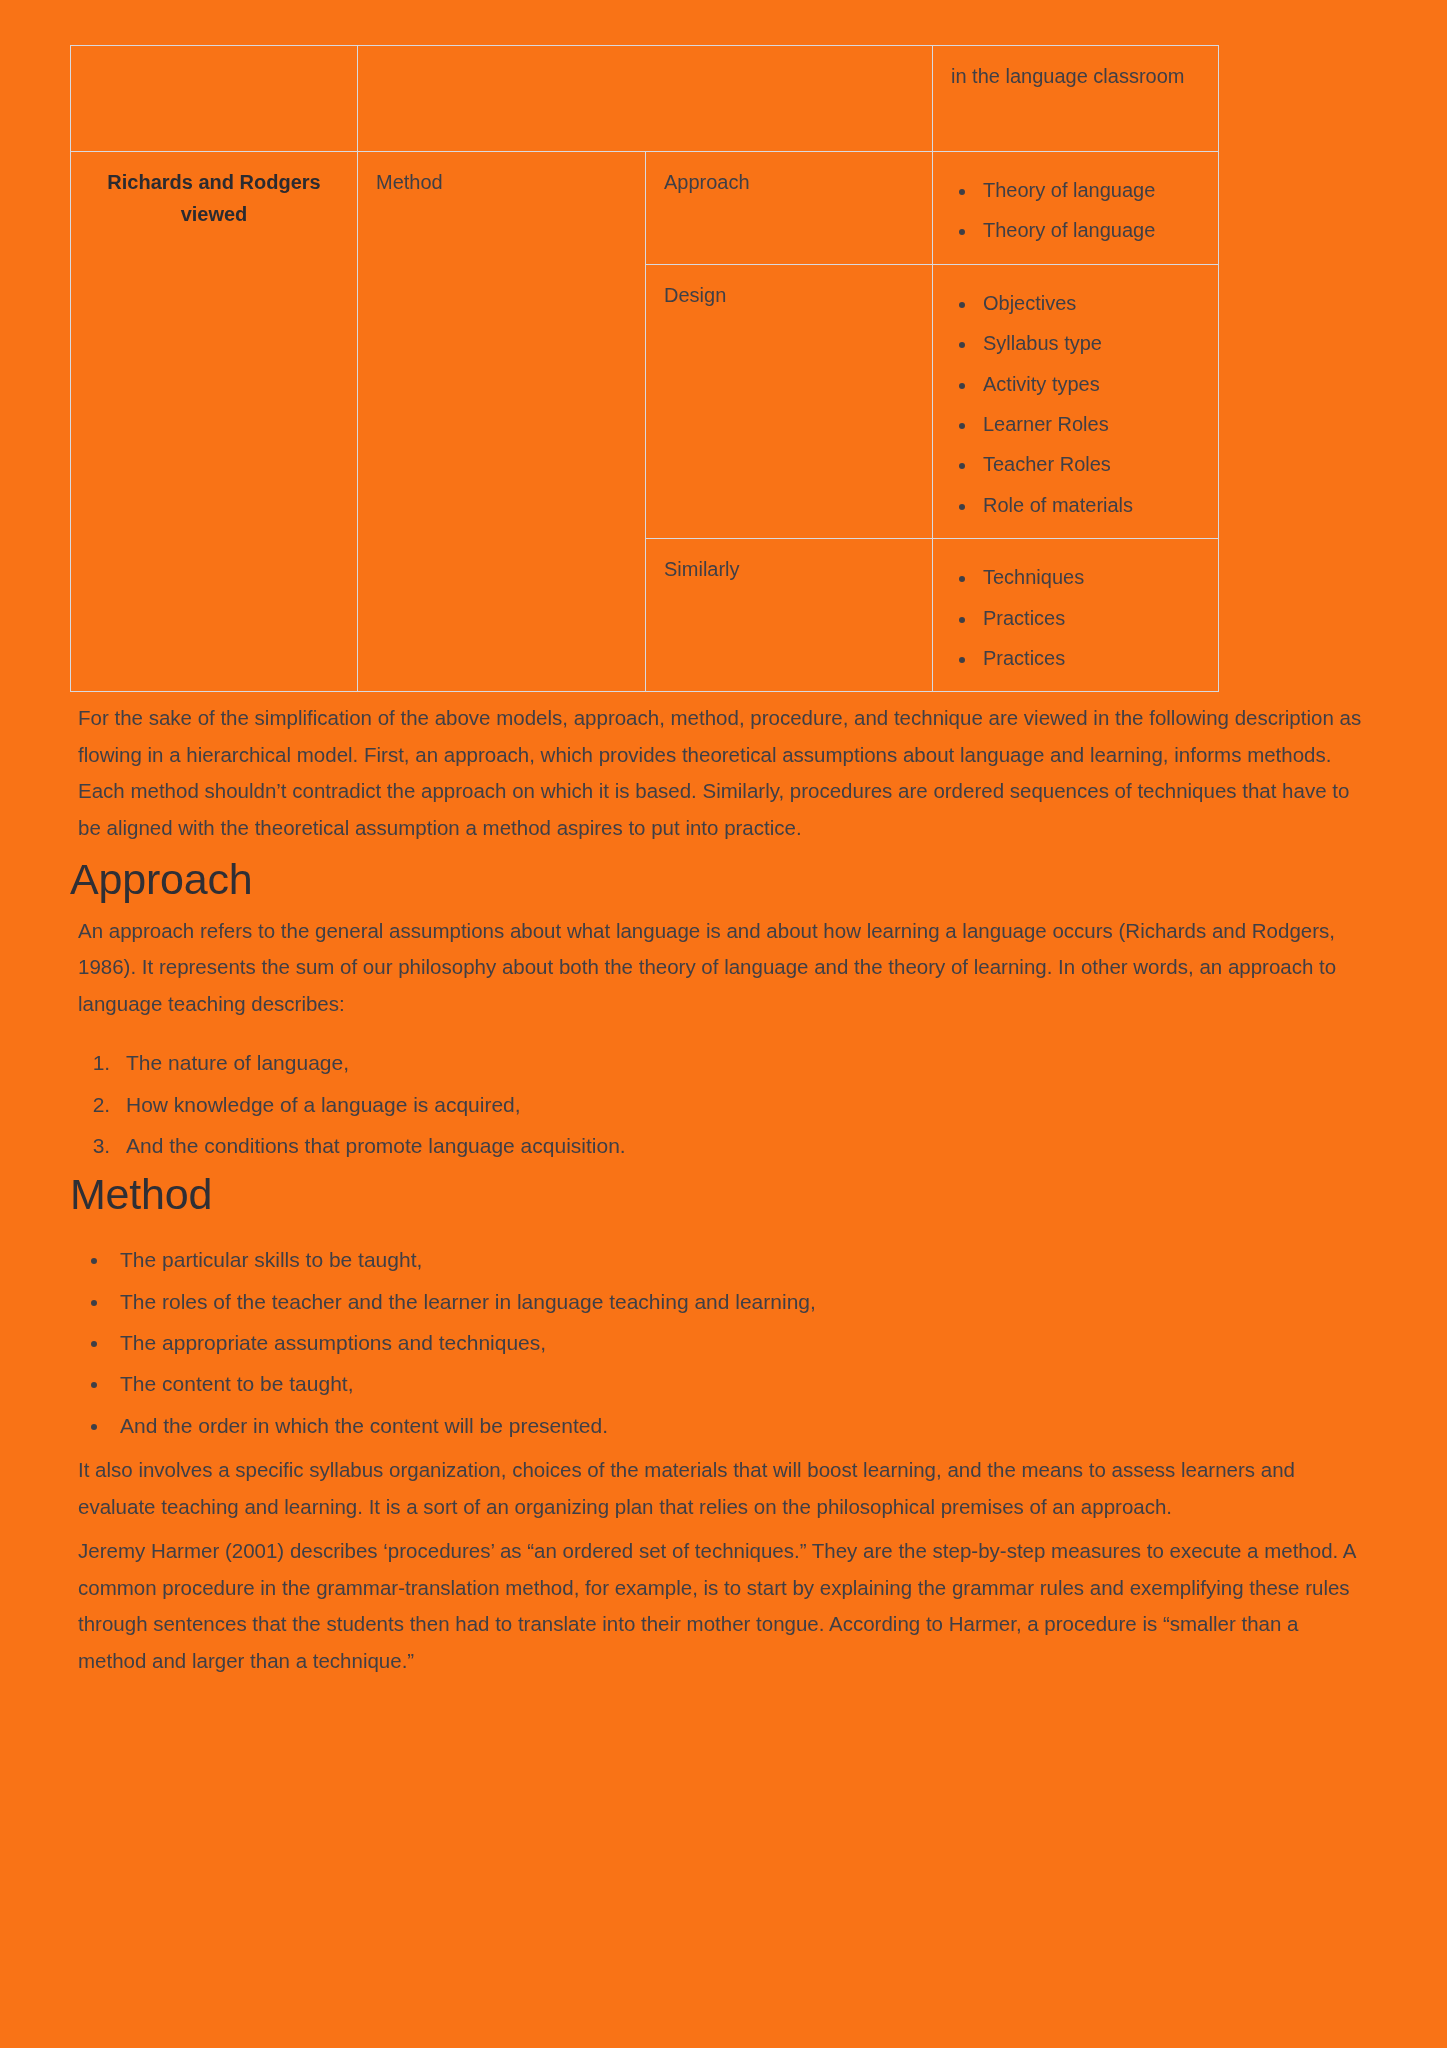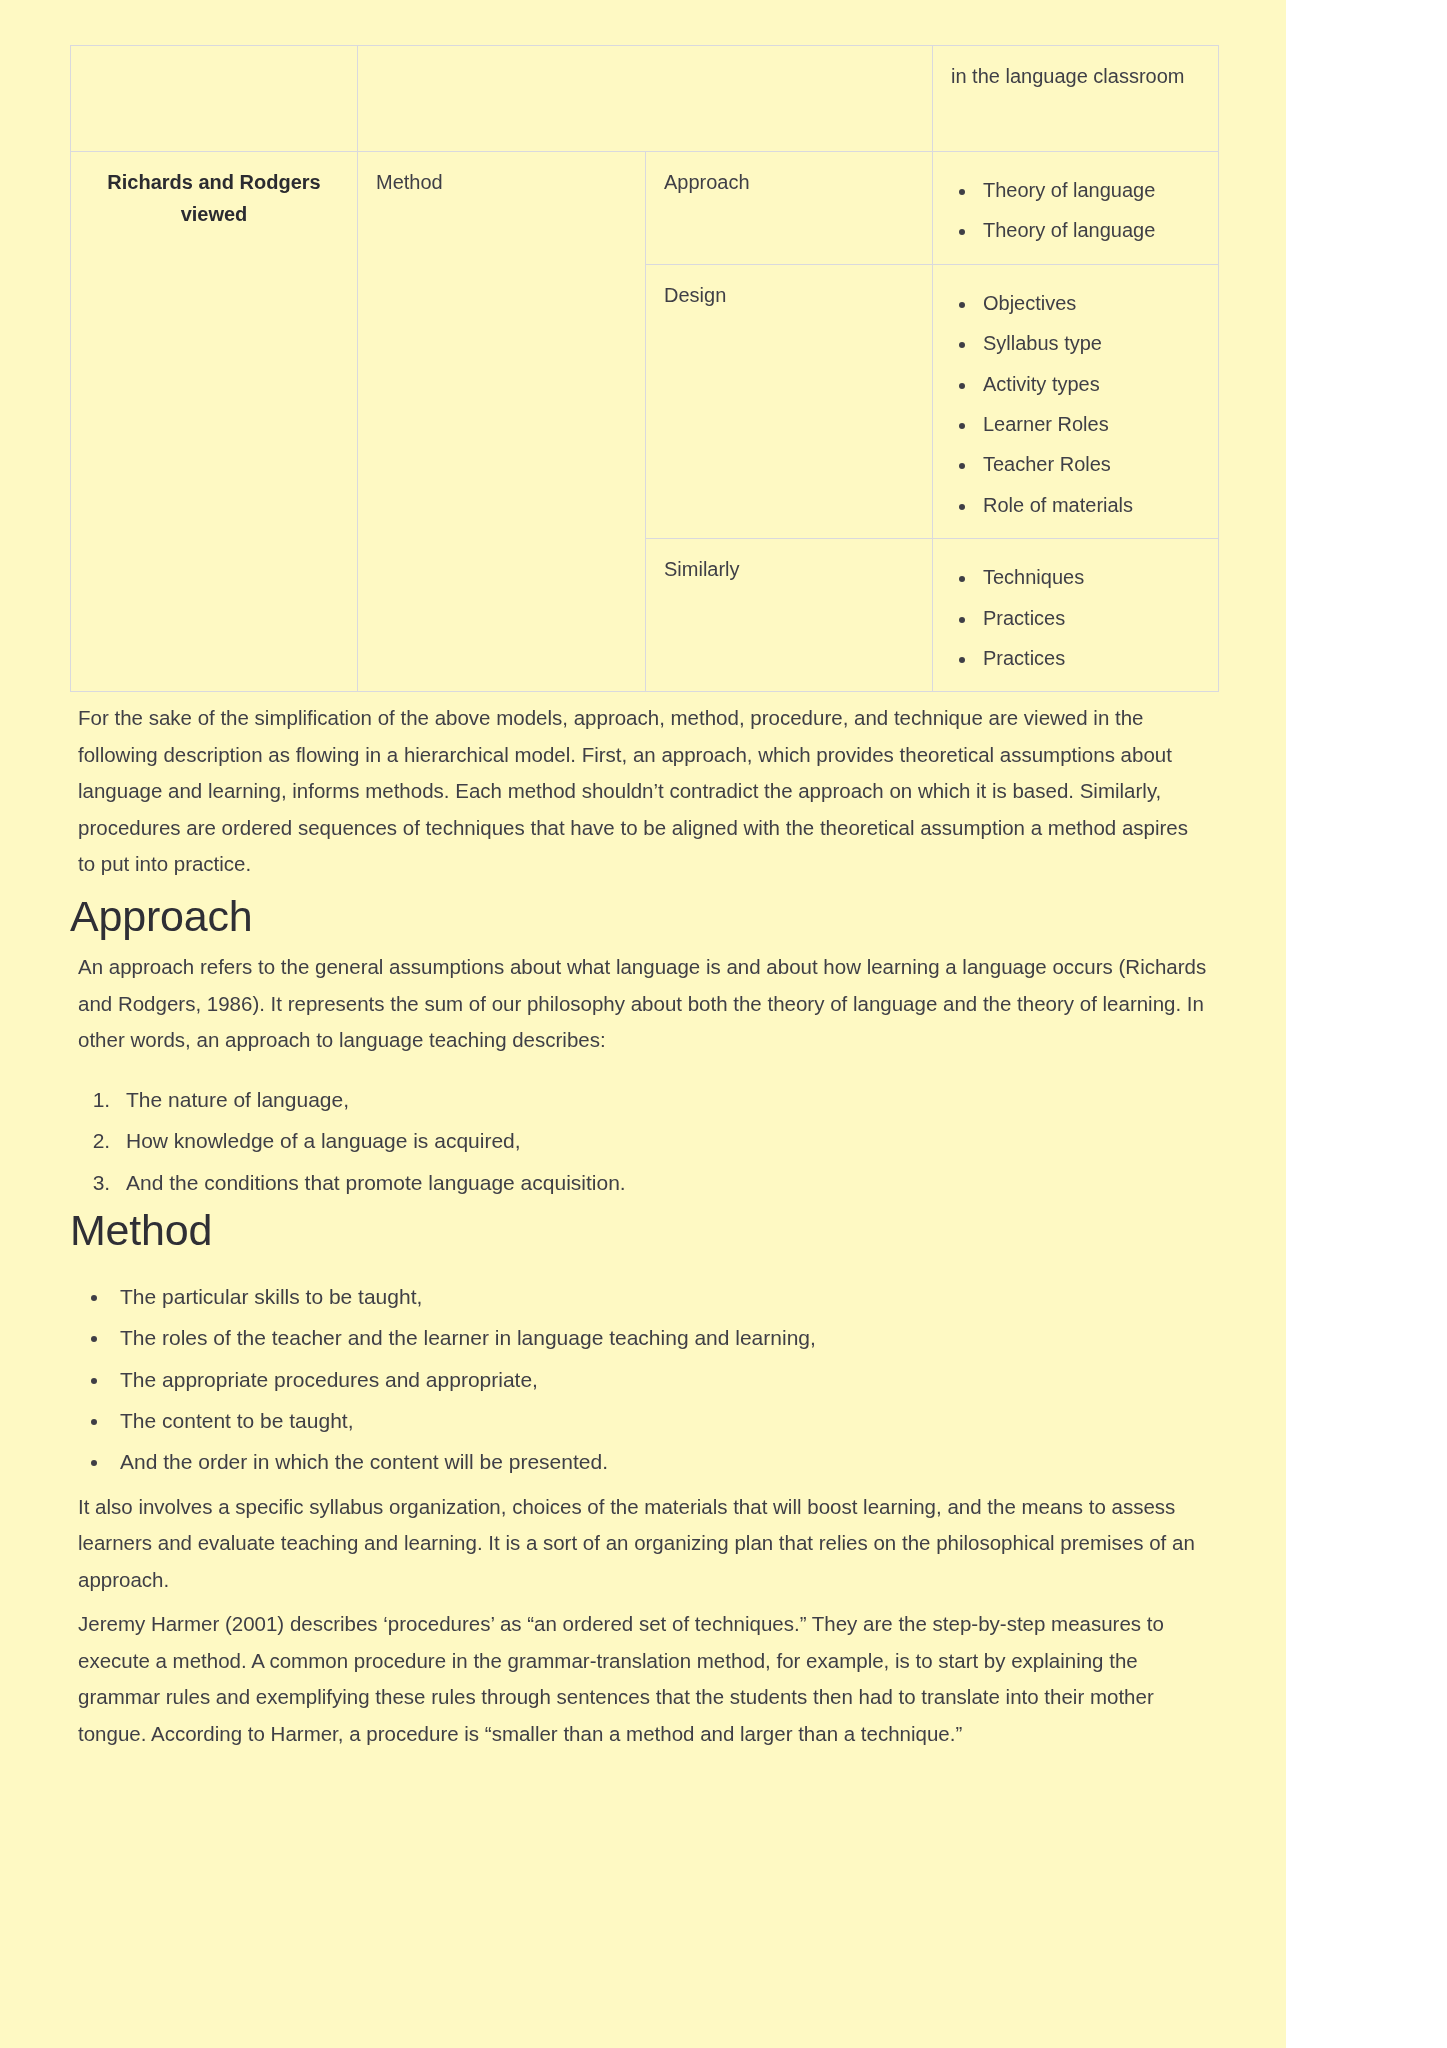--- a/index.html
+++ b/index.html
@@ -6,23 +6,23 @@
     margin: 0;
     padding: 0;
     background: #ffffff;
   }
   body {
     font-family: "Liberation Sans", sans-serif;
     color: #3f3f46;
   }
   .page {
     position: relative;
-    width: 1286px;
+    width: 1447px;
     min-height: 2048px;
-    background: #fef9c3;
+    background: #f97316;
     box-sizing: border-box;
     padding: 0 70px;
     overflow: hidden;
   }
 
   
   .tbl-wrap {
     padding-top: 45px;
   }
   table.models {
@@ -193,21 +193,21 @@
   <ol class="doc-list">
     <li>The nature of language,</li>
     <li>How knowledge of a language is acquired,</li>
     <li>And the conditions that promote language acquisition.</li>
   </ol>
 
   <h2 class="section h-method">Method</h2>
   <ul class="doc-list">
     <li>The particular skills to be taught,</li>
     <li>The roles of the teacher and the learner in language teaching and learning,</li>
-    <li>The appropriate procedures and appropriate,</li>
+    <li>The appropriate assumptions and techniques,</li>
     <li>The content to be taught,</li>
     <li>And the order in which the content will be presented.</li>
   </ul>
   <p class="body tail-para">It also involves a specific syllabus organization, choices of the materials that will boost learning, and the means to assess learners and evaluate teaching and learning. It is a sort of an organizing plan that relies on the philosophical premises of an approach.</p>
 
   <p class="body">Jeremy Harmer (2001) describes ‘procedures’ as “an ordered set of techniques.” They are the step-by-step measures to execute a method. A common procedure in the grammar-translation method, for example, is to start by explaining the grammar rules and exemplifying these rules through sentences that the students then had to translate into their mother tongue. According to Harmer, a procedure is “smaller than a method and larger than a technique.”</p>
 
 </div>
 
 </body></html>

